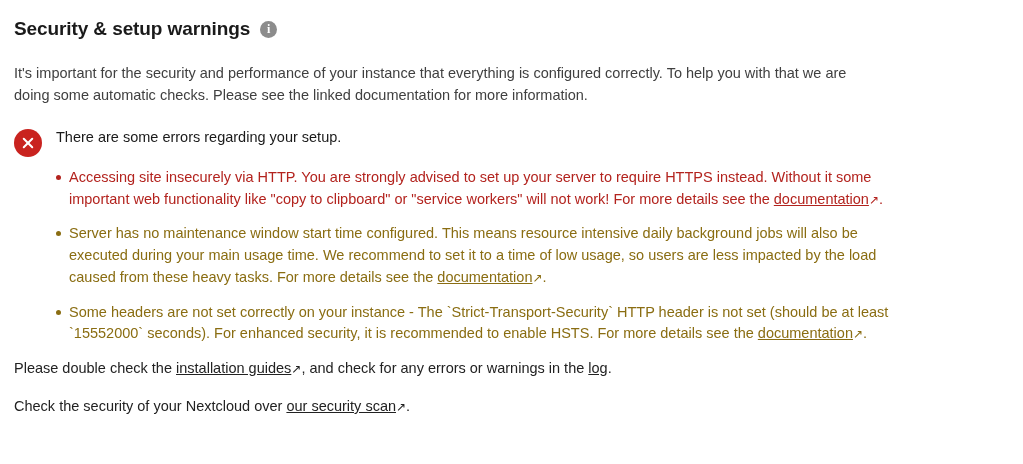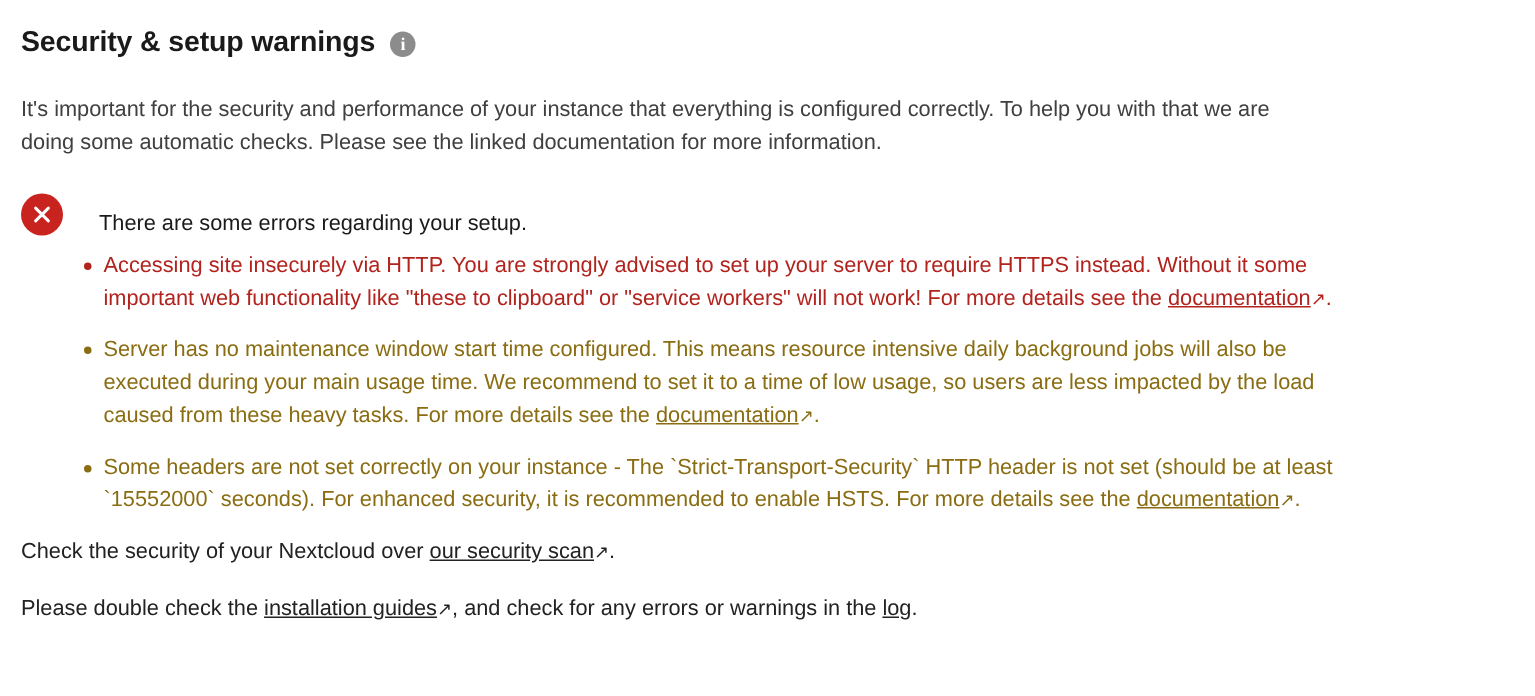--- a/index.html
+++ b/index.html
@@ -48,22 +48,22 @@
   }
   .intro {
     color: #404040;
     font-size: 14.5px;
     line-height: 1.55;
     max-width: 860px;
     margin: 0 0 22px 0;
   }
   .error-head {
     display: flex;
-    align-items: flex-end;
-    gap: 24px;
+    align-items: flex-start;
+    gap: 14px;
     margin: 0 0 10px 0;
   }
   .error-badge {
     width: 28px;
     height: 28px;
     border-radius: 50%;
     background: #c9231f;
     flex: 0 0 28px;
     position: relative;
   }
@@ -145,31 +145,31 @@
 
   <p class="intro">It's important for the security and performance of your instance that everything is configured correctly. To help you with that we are doing some automatic checks. Please see the linked documentation for more information.</p>
 
   <div class="error-head">
     <span class="error-badge"></span>
     <span class="error-head-text">There are some errors regarding your setup.</span>
   </div>
 
   <ul class="warn-list">
     <li class="sev-error">
-      <span>Accessing site insecurely via HTTP. You are strongly advised to set up your server to require HTTPS instead. Without it some important web functionality like "these to clipboard" or "service workers" will not work! For more details see the </span><a class="ext" href="#">documentation</a><span>.</span>
+      <span>Accessing site insecurely via HTTP. You are strongly advised to set up your server to require HTTPS instead. Without it some important web functionality like "copy to clipboard" or "service workers" will not work! For more details see the </span><a class="ext" href="#">documentation</a><span>.</span>
     </li>
     <li>
       <span>Server has no maintenance window start time configured. This means resource intensive daily background jobs will also be executed during your main usage time. We recommend to set it to a time of low usage, so users are less impacted by the load caused from these heavy tasks. For more details see the </span><a class="ext" href="#">documentation</a><span>.</span>
     </li>
     <li>
       <span>Some headers are not set correctly on your instance - The `Strict-Transport-Security` HTTP header is not set (should be at least `15552000` seconds). For enhanced security, it is recommended to enable HSTS. For more details see the </span><a class="ext" href="#">documentation</a><span>.</span>
     </li>
   </ul>
 
   <p class="footer-line">
-    <span>Check the security of your Nextcloud over </span><a class="ext" href="#">our security scan</a><span>.</span>
+    <span>Please double check the </span><a class="ext" href="#">installation guides</a><span>, and check for any errors or warnings in the </span><a href="#">log</a><span>.</span>
   </p>
 
   <p class="footer-line">
-    <span>Please double check the </span><a class="ext" href="#">installation guides</a><span>, and check for any errors or warnings in the </span><a href="#">log</a><span>.</span>
+    <span>Check the security of your Nextcloud over </span><a class="ext" href="#">our security scan</a><span>.</span>
   </p>
 
 </div>
 
 </body></html>

